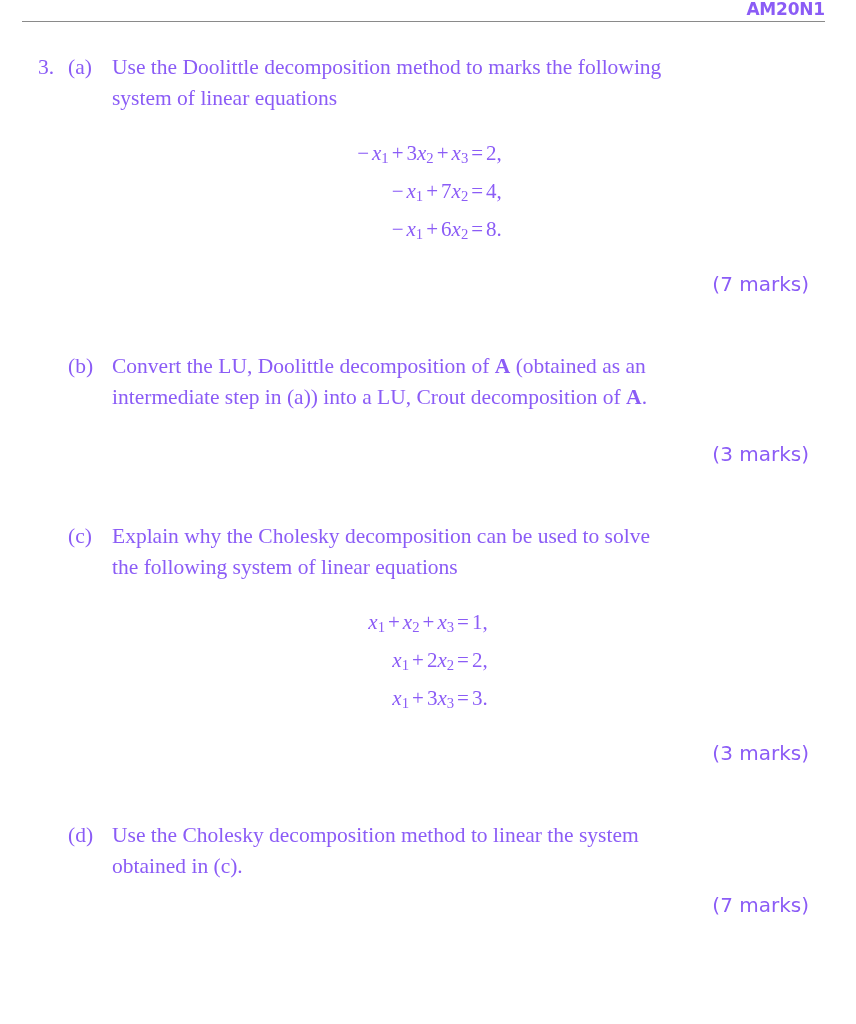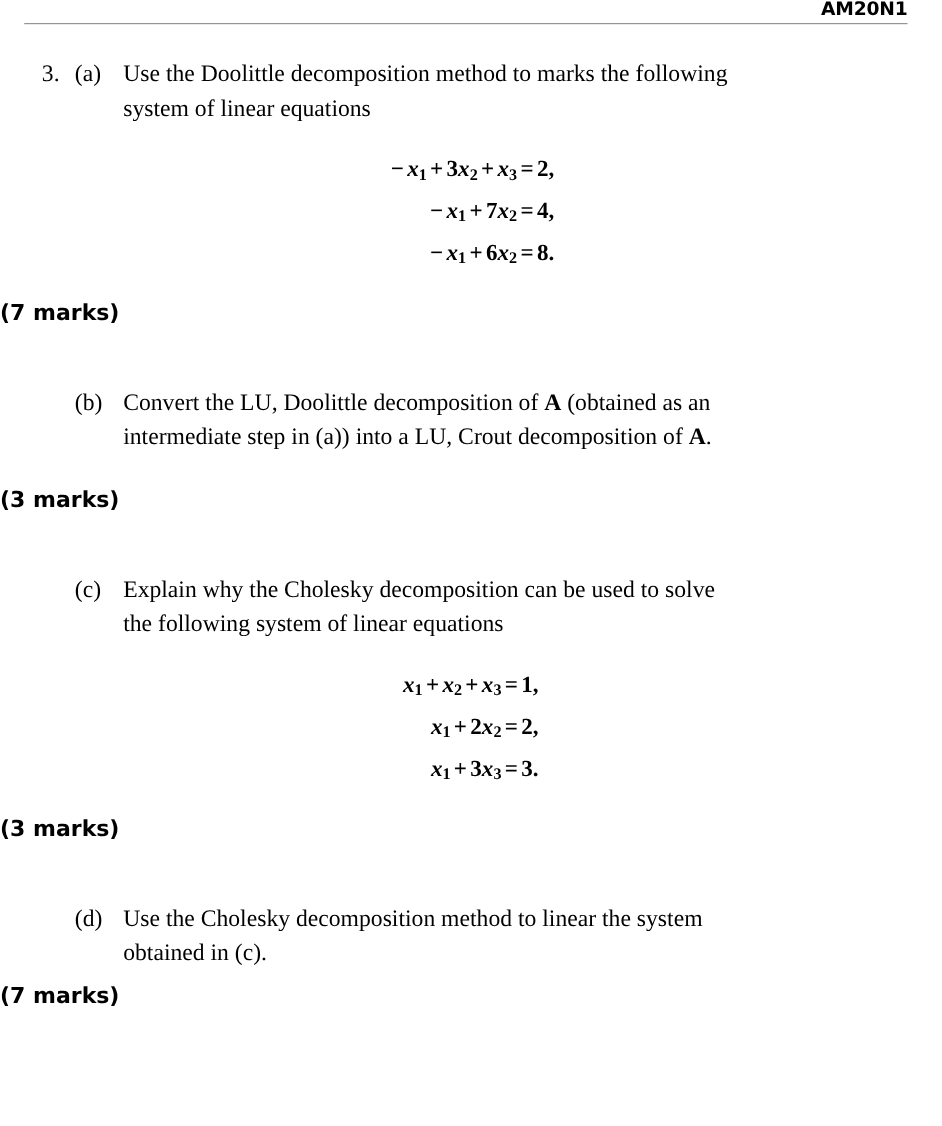--- a/index.html
+++ b/index.html
@@ -7,21 +7,21 @@
     padding: 0;
     background: #ffffff;
   }
   .page {
     position: relative;
     width: 856px;
     height: 1024px;
     background: #ffffff;
     overflow: hidden;
     font-family: "Liberation Serif", "DejaVu Serif", serif;
-    color: #000000;
+    color: #8b5cf6;
   }
 
   
   .header {
     position: absolute;
     top: 0px;
     left: 22px;
     right: 31px;
     height: 30px;
   }
@@ -99,21 +99,20 @@
   
   .eqblock {
     margin: 0;
     padding: 0;
     display: flex;
     flex-direction: column;
     align-items: center;
   }
   .eq-inner {
     display: inline-block;
-    font-weight: bold;
   }
   .eqline {
     font-size: 21px;
     line-height: 38px;
     white-space: nowrap;
     text-align: right;
     font-family: "Liberation Serif", "DejaVu Serif", serif;
   }
   .mathvar {
     font-style: italic;
@@ -124,26 +123,26 @@
     font-size: 0.7em;
     vertical-align: -0.22em;
     line-height: 0;
   }
   .op {
     padding: 0 3px;
   }
 
   
   .marks {
-    padding-right: 22px;
+    text-align: right;
+    padding-right: 47px;
     font-family: "DejaVu Sans", "Liberation Sans", sans-serif;
     font-size: 20px;
     line-height: 26px;
     white-space: nowrap;
-    font-weight: bold;
   }
 
   .sp-a-eq   { height: 20px; }
   .sp-eq-m   { height: 23px; }
   .sp-m-b    { height: 54px; }
   .sp-b-m    { height: 28px; }
   .sp-m-c    { height: 54px; }
   .sp-c-eq   { height: 20px; }
   .sp-m-d    { height: 54px; }
   .sp-d-m    { height: 10px; }

